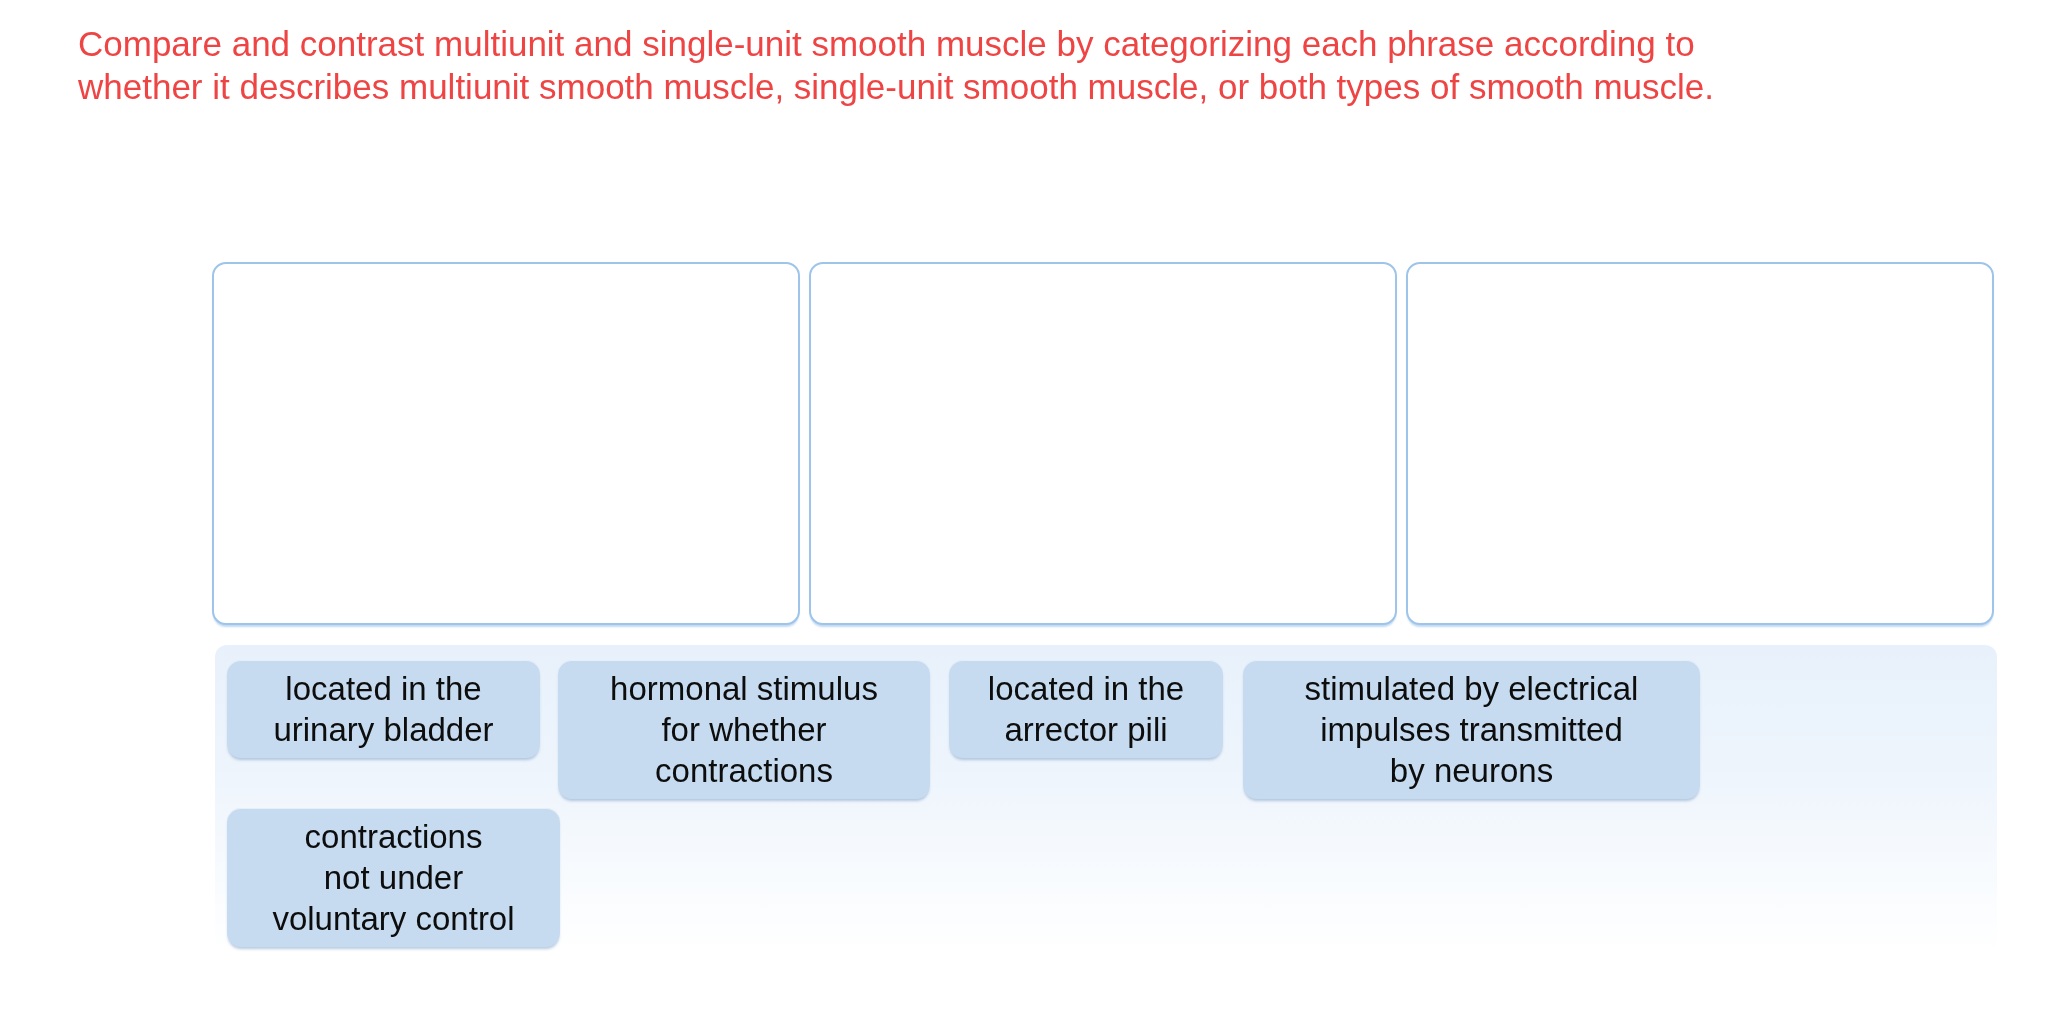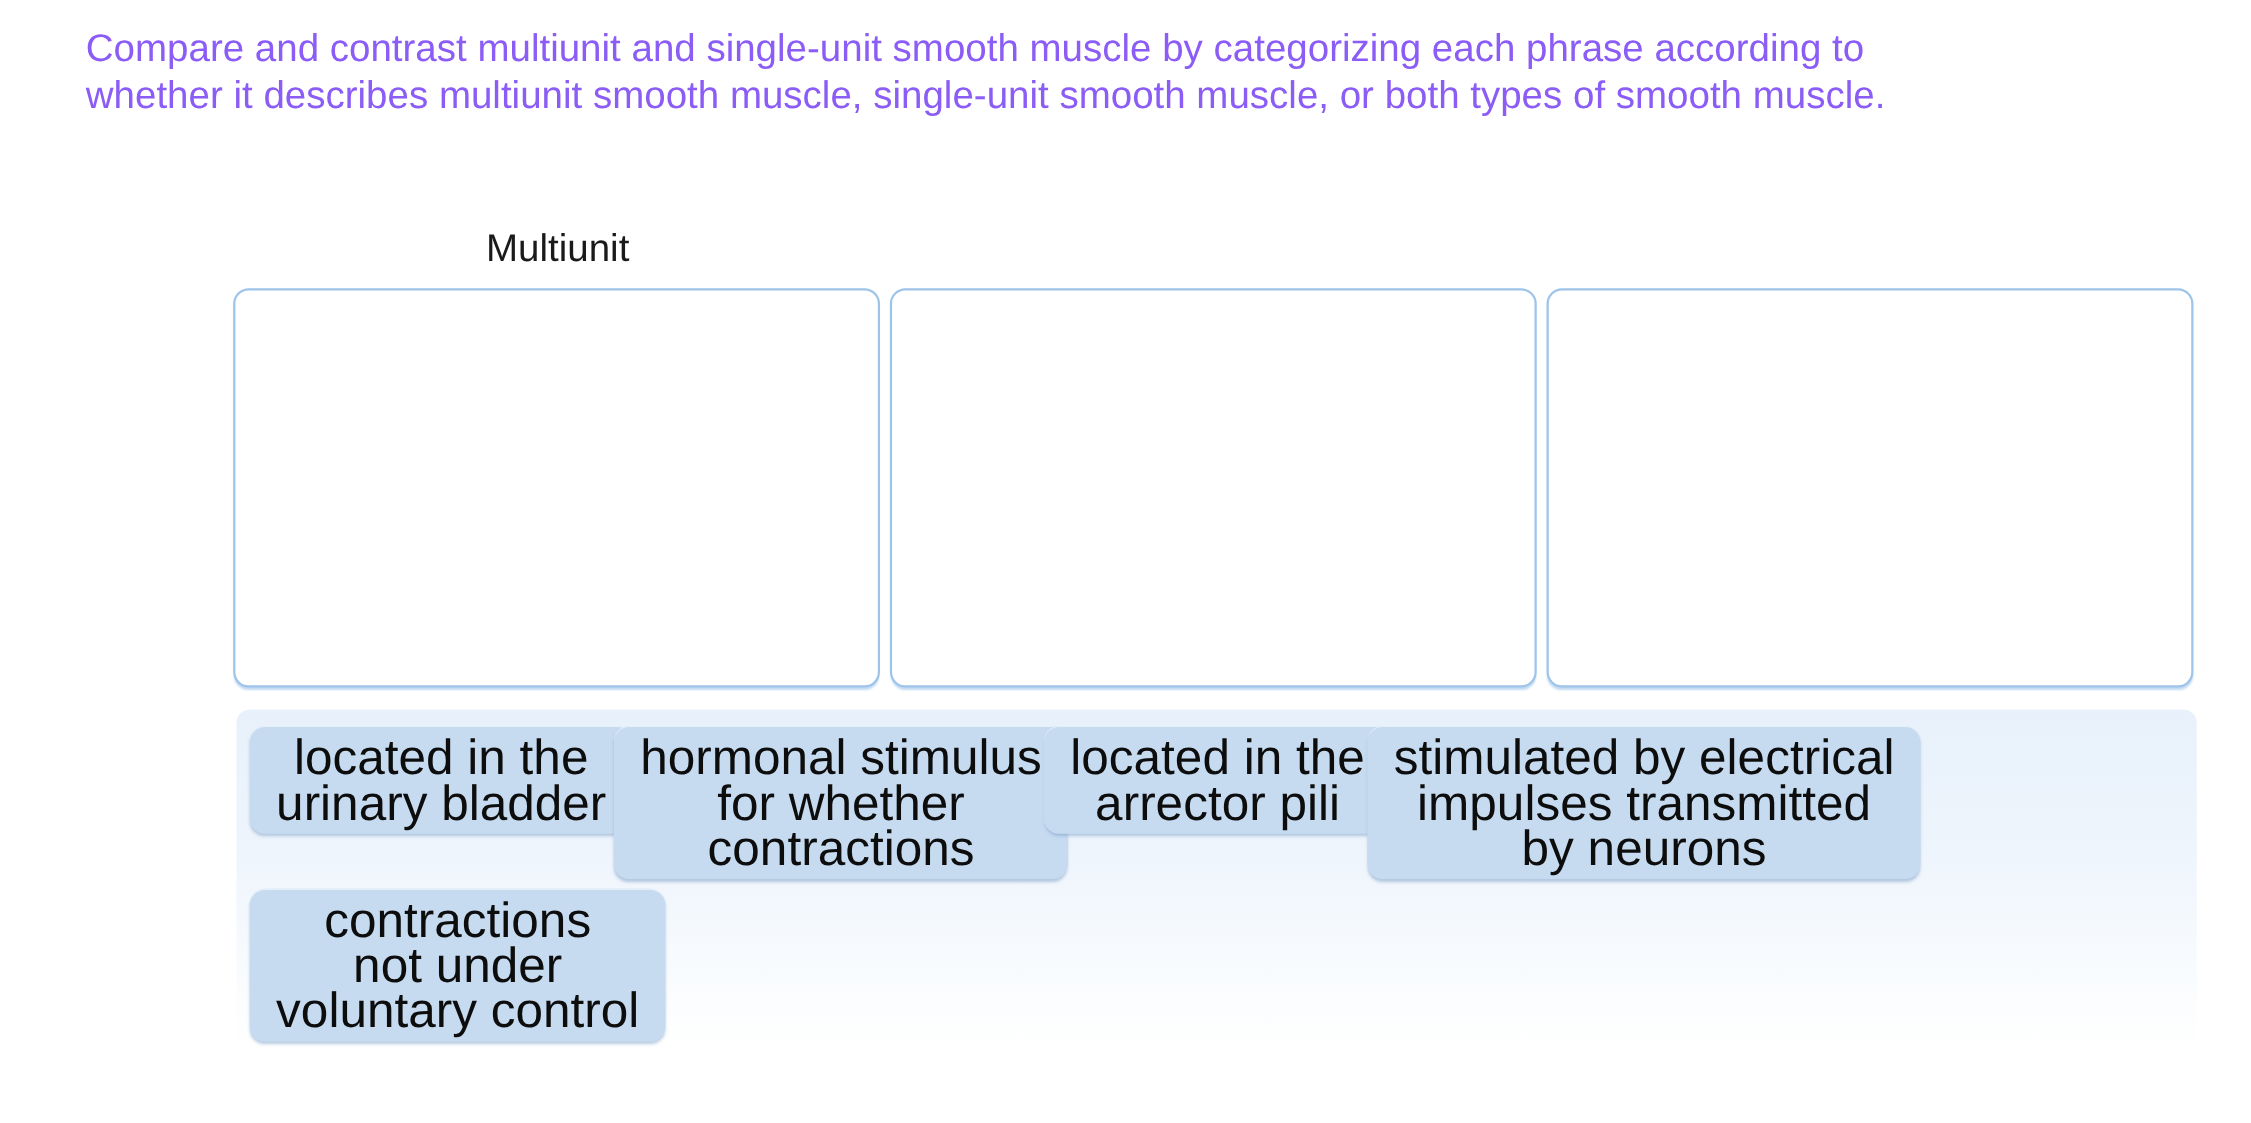--- a/index.html
+++ b/index.html
@@ -2,60 +2,59 @@
 <html><head>
 <meta charset="utf-8">
 <style>
   html,body{margin:0;padding:0;background:#fff;}
   .page{
     position:relative;width:2046px;height:1021px;overflow:hidden;background:#ffffff;
     font-family:"Liberation Sans","DejaVu Sans",sans-serif;color:#000;
   }
   .prompt{
     position:absolute;left:78px;top:22px;width:1930px;margin:0;
-    font-size:35px;line-height:43px;white-space:pre-line;color:#8b5cf6;
+    font-size:35px;line-height:43px;white-space:pre-line;color:#ef4444;
   }
   .hdr{
     position:absolute;top:206px;width:590px;text-align:center;
     font-size:35px;line-height:40px;color:#1a1a1a;
   }
   .h1{left:212px;} .h2{left:809px;} .h3{left:1406px;}
   .zone{
     position:absolute;top:262px;width:588px;height:363px;box-sizing:border-box;
     background:#ffffff;border:2px solid #9ec4ea;border-radius:14px;
     box-shadow:0 3px 2px -1px rgba(158,196,234,.65);
   }
   .z1{left:212px;} .z2{left:809px;} .z3{left:1406px;}
   .bank{
     position:absolute;left:215px;top:645px;width:1782px;height:310px;border-radius:12px;
     background:linear-gradient(180deg,#e8f1fb 0%,#edf4fc 38%,#f8fbfe 75%,#ffffff 100%);
   }
   .chip{
     position:absolute;box-sizing:border-box;width:max-content;
-    background:#c6dbf0;border-radius:14px;padding:8px 24px;
-    font-size:45px;line-height:41px;text-align:center;white-space:pre-line;color:#0d0d0d;
+    background:#c6dbf0;border-radius:14px;padding:8px 36px;
+    font-size:33px;line-height:41px;text-align:center;white-space:pre-line;color:#0d0d0d;
     box-shadow:inset 0 1px 0 rgba(255,255,255,.55), 0 3px 3px -1px rgba(125,158,196,.55);
     cursor:grab;
   }
   .c1{left:12px;top:15px;min-width:313px;}
   .c2{left:343px;top:15px;min-width:372px;}
   .c3{left:734px;top:15px;min-width:274px;}
   .c4{left:1028px;top:15px;min-width:457px;}
   .c5{left:12px;top:163px;min-width:333px;}
   .c6{left:370px;top:163px;min-width:533px;}
 </style>
 </head>
 <body>
 
 <div class="page">
 
   <p class="prompt">Compare and contrast multiunit and single-unit smooth muscle by categorizing each phrase according to
 whether it describes multiunit smooth muscle, single-unit smooth muscle, or both types of smooth muscle.</p>
 
-  <div class="hdr h1">Multiunit</div>
 
   <div class="zone z1"></div>
   <div class="zone z2"></div>
   <div class="zone z3"></div>
 
   <div class="bank">
     <div class="chip c1">located in the
 urinary bladder</div>
     <div class="chip c2">hormonal stimulus
 for whether

